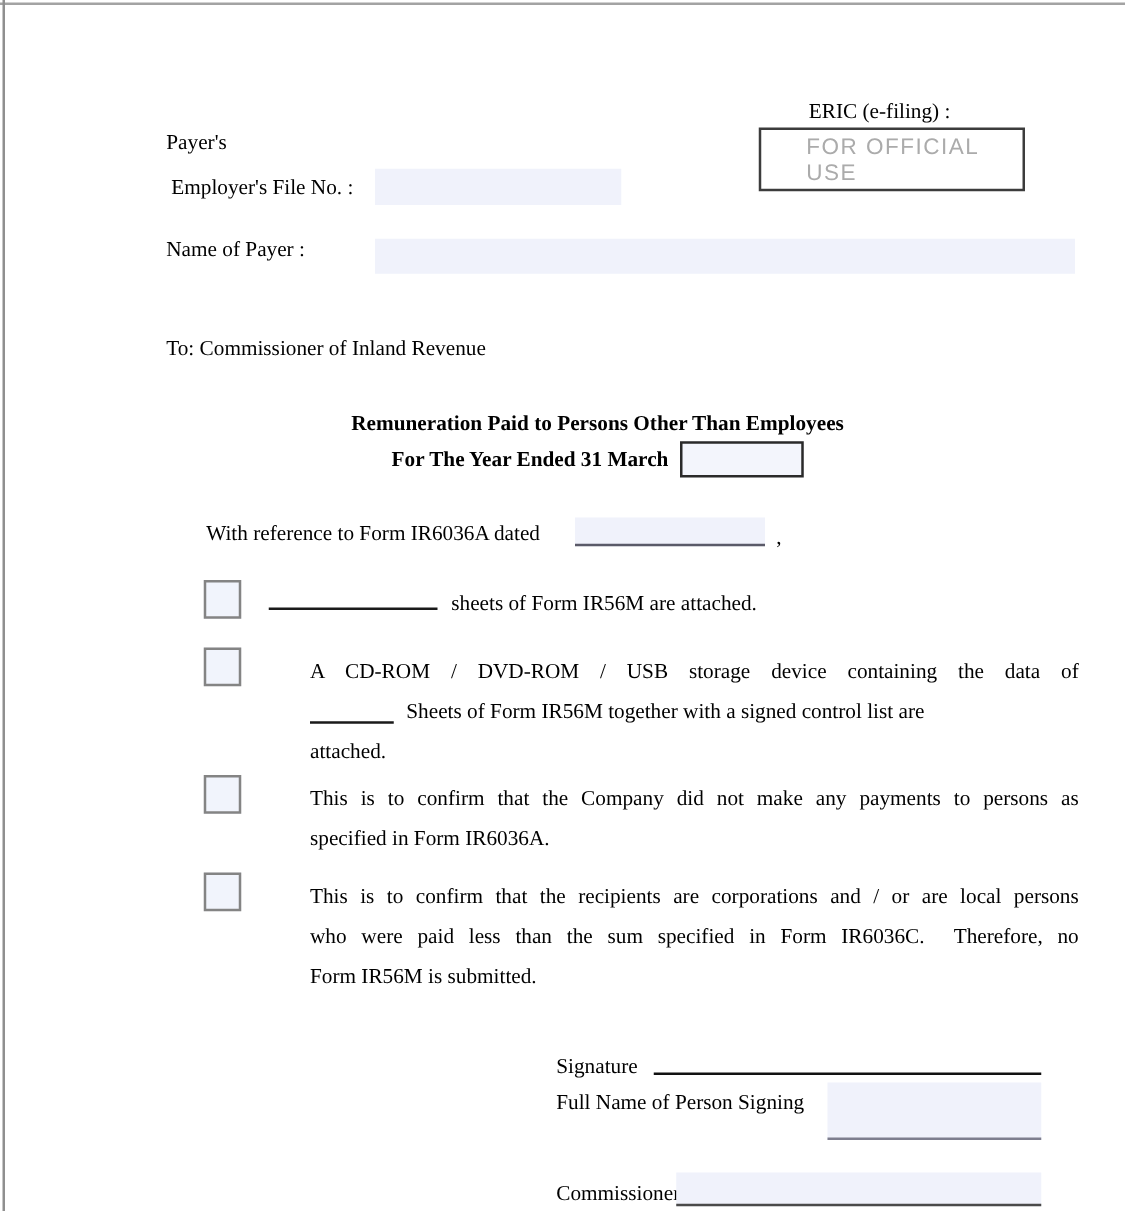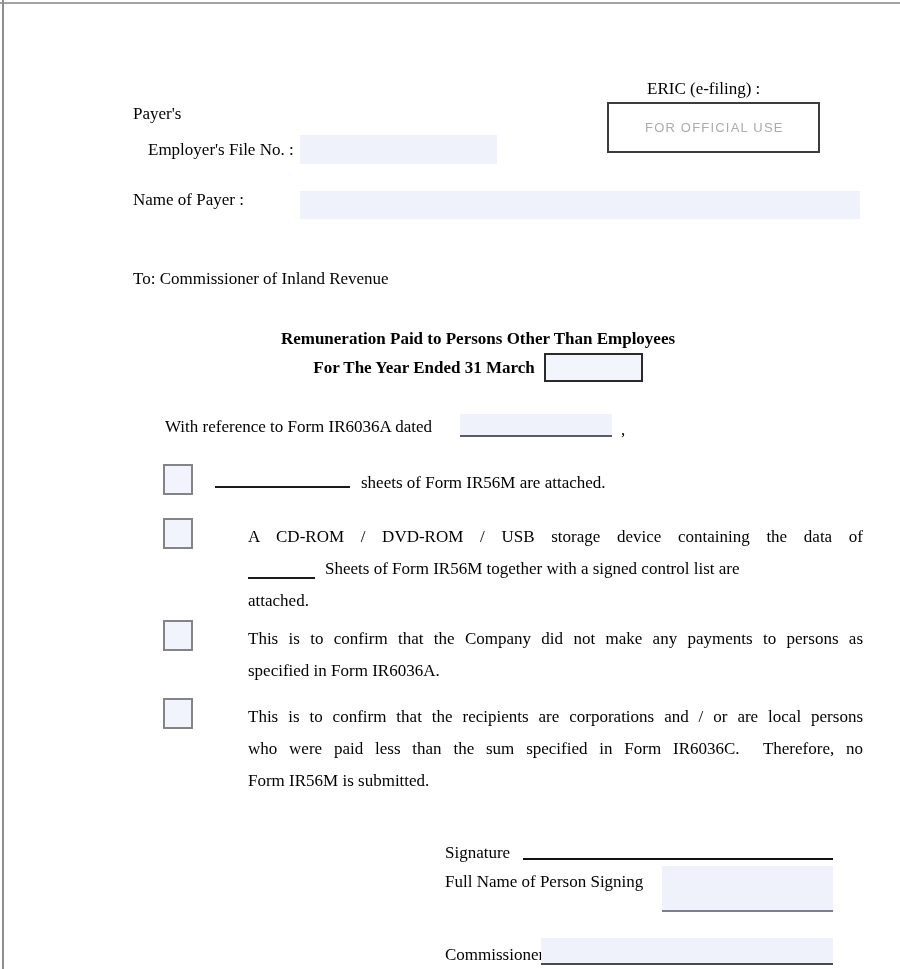--- a/index.html
+++ b/index.html
@@ -15,21 +15,21 @@
   .field{background:#f0f2fb;box-sizing:border-box;}
   .underline-dark{border-bottom:2px solid #5a5a68;}
   .fullname-field{border-bottom:2px solid #7e7e8e;}
   .designation-field{border-bottom:2px solid #4a4a4a;}
 
   .eric{left:647px;top:79px;}
   .official-box{
     left:607px;top:102px;width:213px;height:51px;
     border:2px solid #3c3c3c;box-sizing:border-box;
     display:flex;align-items:center;padding-left:36px;
-    font-family:"Liberation Sans", sans-serif;font-size:13px;
+    font-family:"Liberation Sans", sans-serif;font-size:18px;
     letter-spacing:1.2px;color:#ababab;
   }
 
   .title1{left:148px;top:329px;width:660px;text-align:center;font-weight:bold;}
   .title2-row{left:148px;top:352px;width:660px;height:31px;display:flex;
     justify-content:center;align-items:center;gap:9px;font-weight:bold;}
   .year-box{width:99px;height:29px;border:2px solid #2a2a2a;background:#f3f5fc;box-sizing:border-box;}
 
   .checkbox{width:30px;height:31px;background:#f1f4fc;border:2px solid #848484;box-sizing:border-box;}
 
@@ -49,21 +49,21 @@
 <div class="page">
   <div class="edge-top"></div>
   <div class="edge-left"></div>
 
   <div class="abs eric">ERIC (e-filing) :</div>
   <div class="abs official-box">
     <span>FOR OFFICIAL USE</span>
   </div>
 
   <div class="abs" style="left:133px;top:104px;">Payer's</div>
-  <div class="abs" style="left:148px;top:140px;text-align:center;">Employer's File No. :</div>
+  <div class="abs" style="left:137px;top:140px;text-align:center;">Employer's File No. :</div>
   <div class="abs field" style="left:300px;top:135px;width:197px;height:29px;"></div>
 
   <div class="abs" style="left:133px;top:190px;">Name of Payer :</div>
   <div class="abs field" style="left:300px;top:191px;width:560px;height:28px;"></div>
 
   <div class="abs" style="left:133px;top:269px;">To: Commissioner of Inland Revenue</div>
 
   <div class="abs title1">Remuneration Paid to Persons Other Than Employees</div>
   <div class="abs title2-row">
     <span>For The Year Ended 31 March</span>

